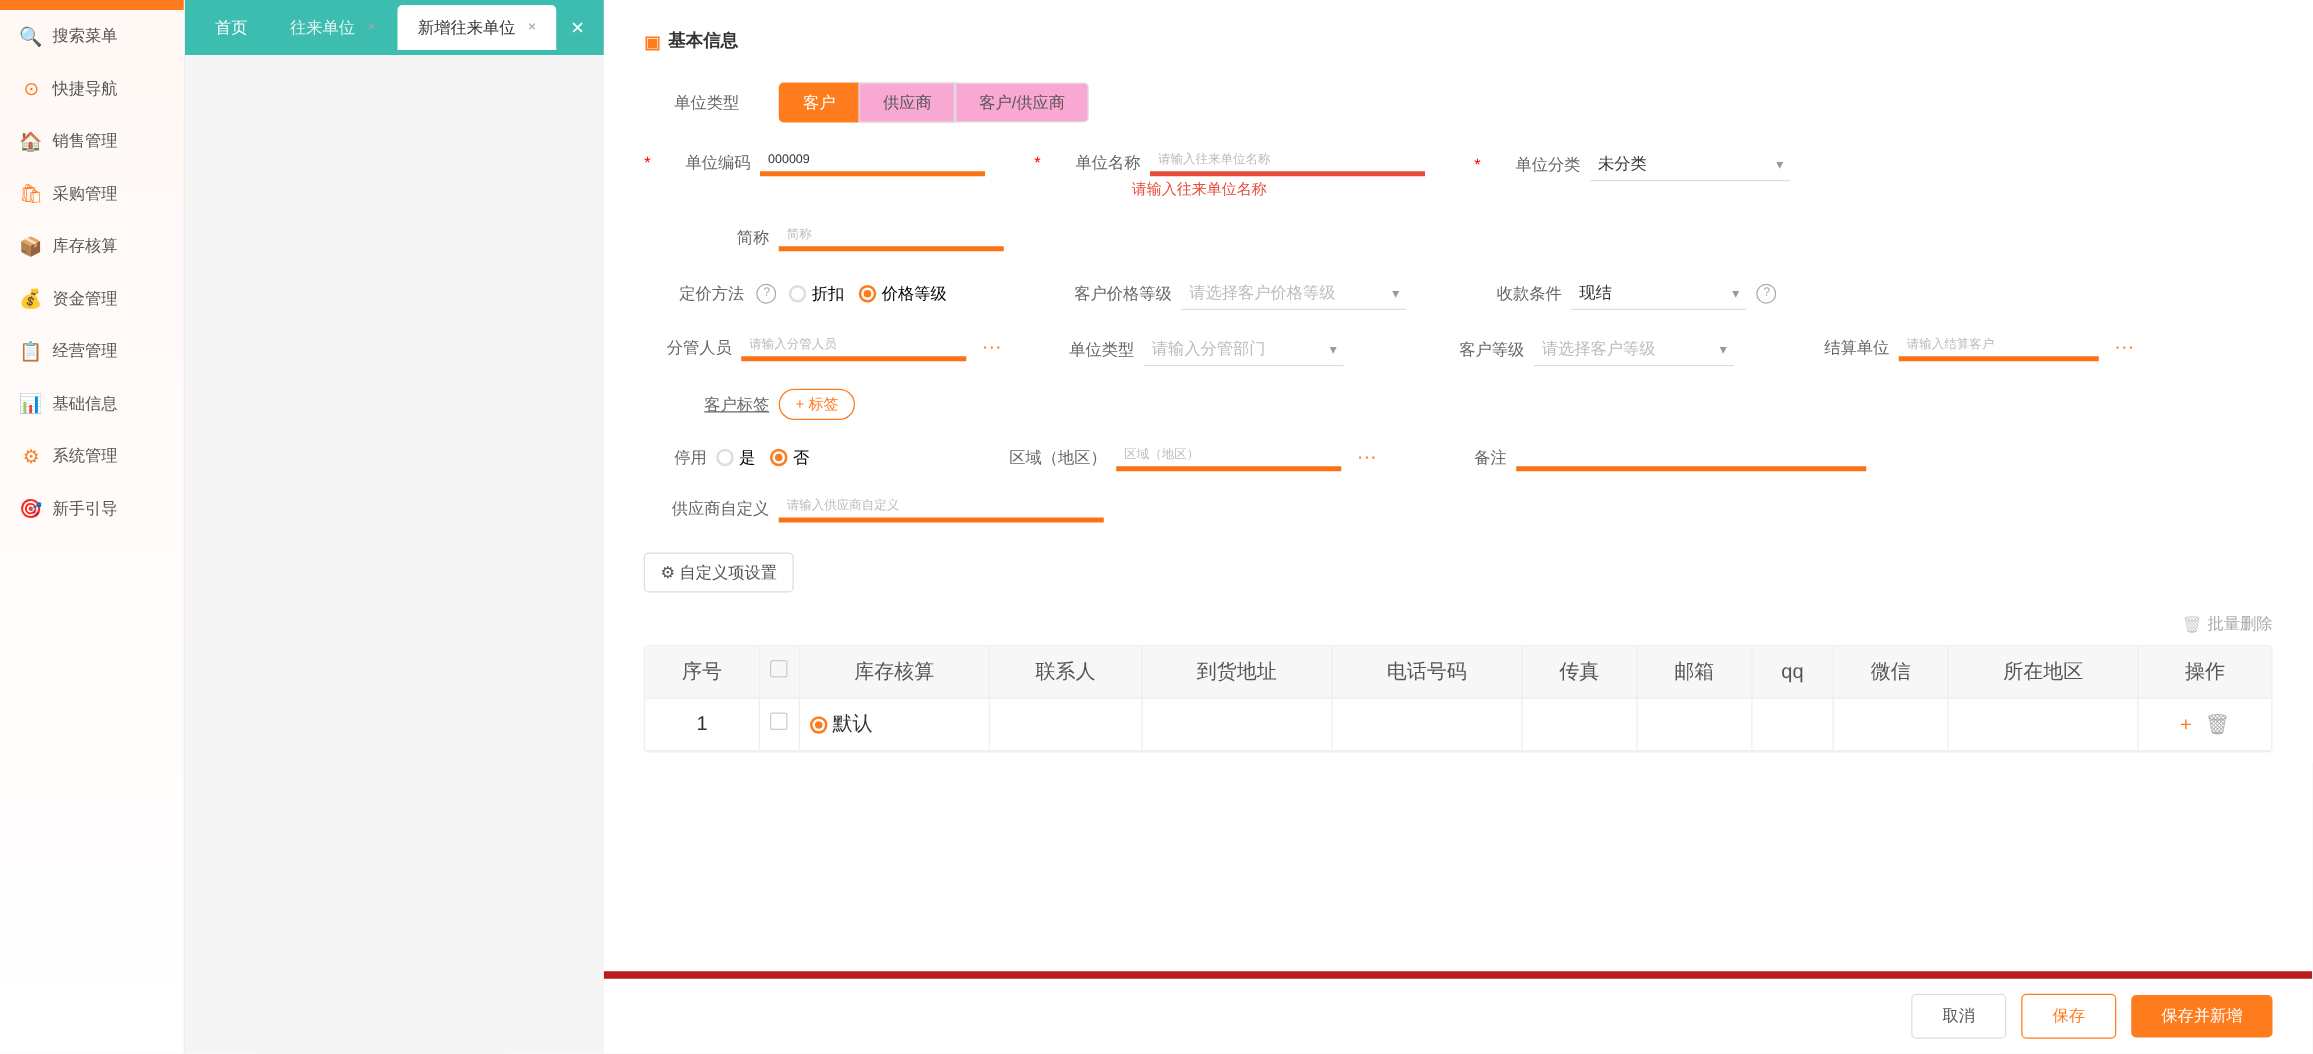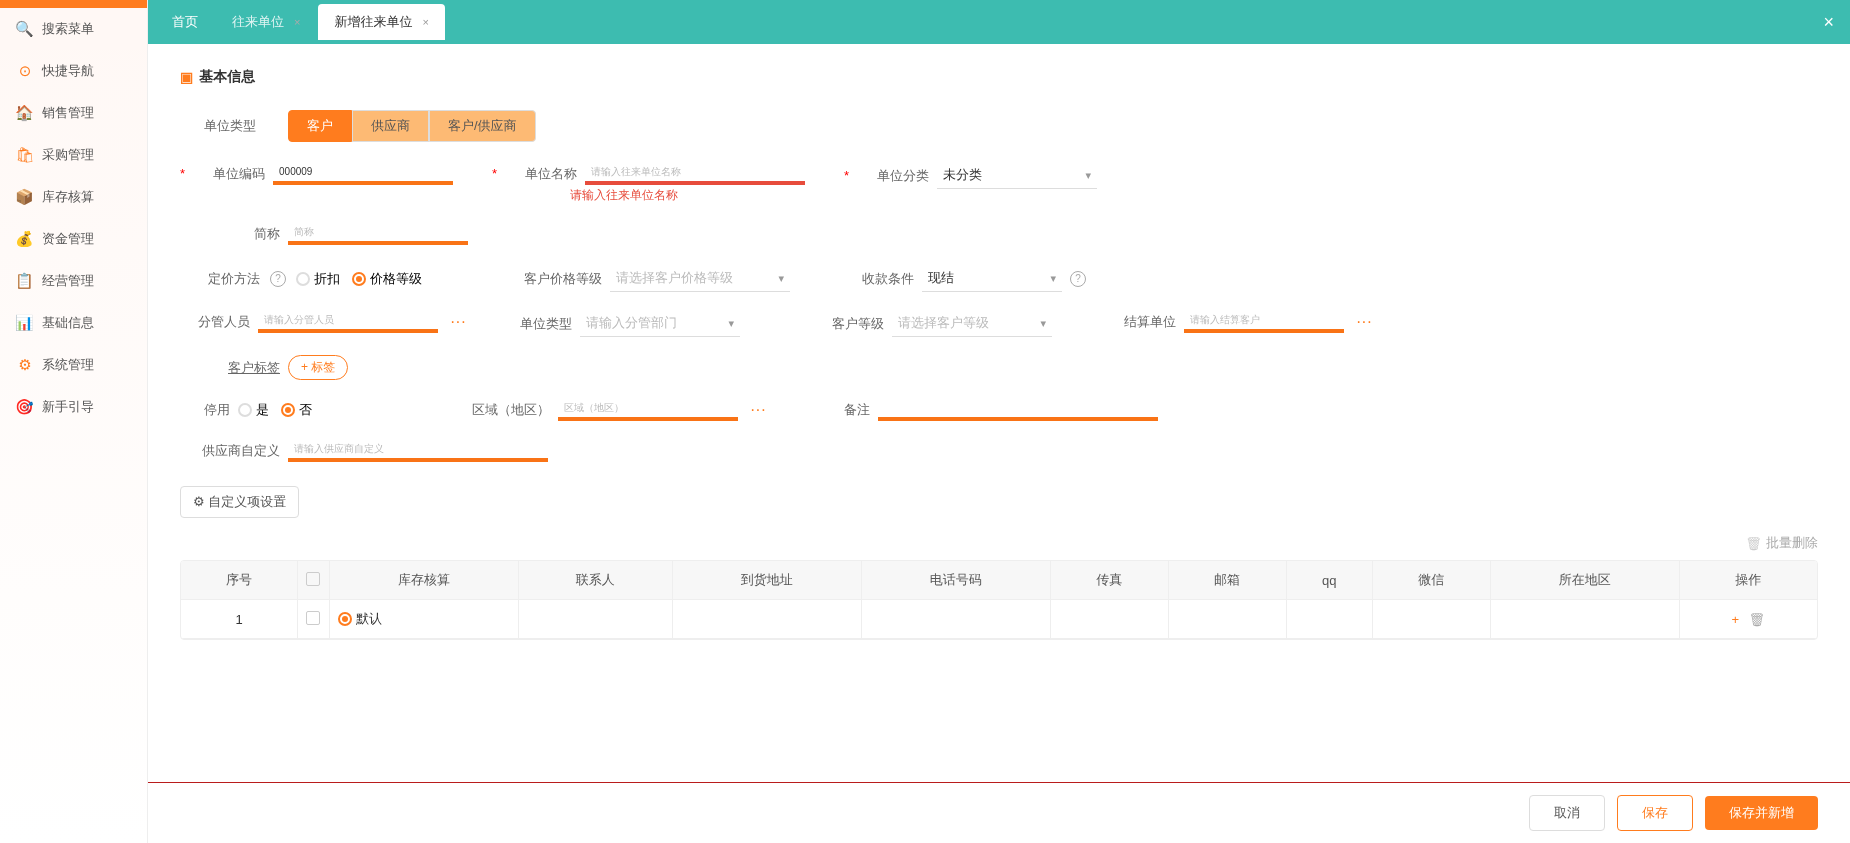--- a/index.html
+++ b/index.html
@@ -27,21 +27,21 @@
       font-size: 13px;
       gap: 8px;
     }
     .sidebar-item .icon { width: 18px; height: 18px; display: flex; align-items: center; justify-content: center; color: #ff7c1e; font-size: 15px; }
     .sidebar-item.search-item { background: #fff8f5; }
 
     
     .main {
       flex: 1;
       display: flex;
-      flex-direction: column;
+      flex-direction: row;
       overflow: hidden;
     }
 
     
     .tab-bar {
       background: #3dbcb0;
       display: flex;
       align-items: center;
       height: 44px;
       padding: 0 8px;
@@ -124,21 +124,21 @@
     }
 
     
     .unit-type-group {
       display: flex;
       gap: 0;
     }
     .unit-btn {
       padding: 6px 18px;
       border: 1px solid #ddd;
-      background: #fdba74;
+      background: #f9a8d4;
       cursor: pointer;
       font-size: 13px;
       color: #555;
     }
     .unit-btn.active {
       background: #ff7c1e;
       color: white;
       border-color: #ff7c1e;
     }
     .unit-btn:first-child { border-radius: 4px 0 0 4px; }
@@ -225,21 +225,21 @@
 
     
     .table-container {
       border: 1px solid #eee;
       border-radius: 4px;
       overflow: hidden;
     }
     .data-table {
       width: 100%;
       border-collapse: collapse;
-      font-size: 13px;
+      font-size: 16px;
     }
     .data-table th {
       background: #f7f7f7;
       padding: 10px 8px;
       text-align: center;
       color: #555;
       border-bottom: 1px solid #eee;
       font-weight: normal;
       border-right: 1px solid #eee;
     }
@@ -268,21 +268,21 @@
       font-size: 13px;
       display: flex;
       align-items: center;
       justify-content: flex-end;
       gap: 4px;
     }
 
     
     .footer-bar {
       background: white;
-      border-top: 1px solid #b91c1c;
+      border-top: 6px solid #b91c1c;
       display: flex;
       justify-content: flex-end;
       align-items: center;
       padding: 12px 32px;
       gap: 12px;
     }
     .btn-cancel {
       padding: 8px 24px;
       border: 1px solid #ddd;
       border-radius: 4px;

